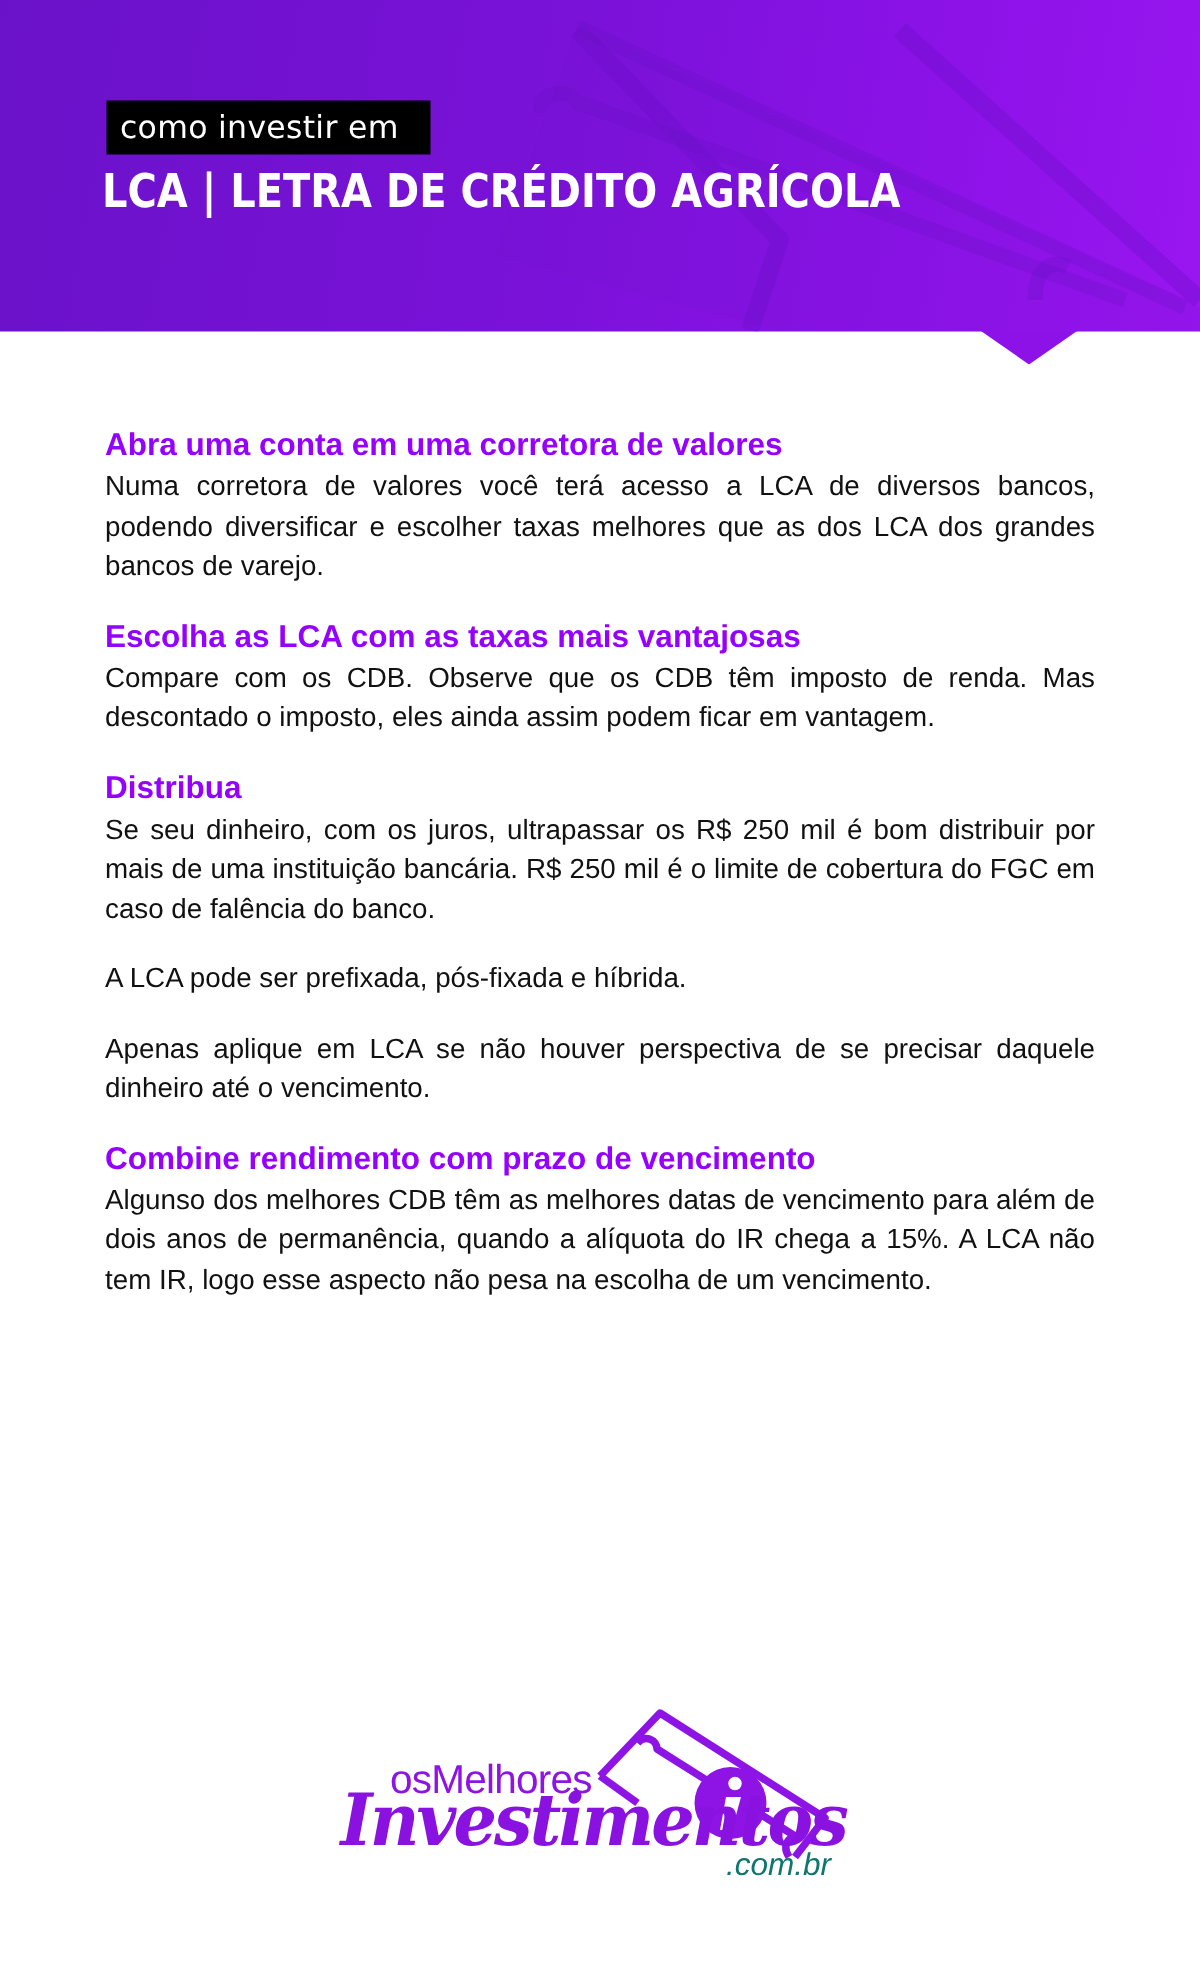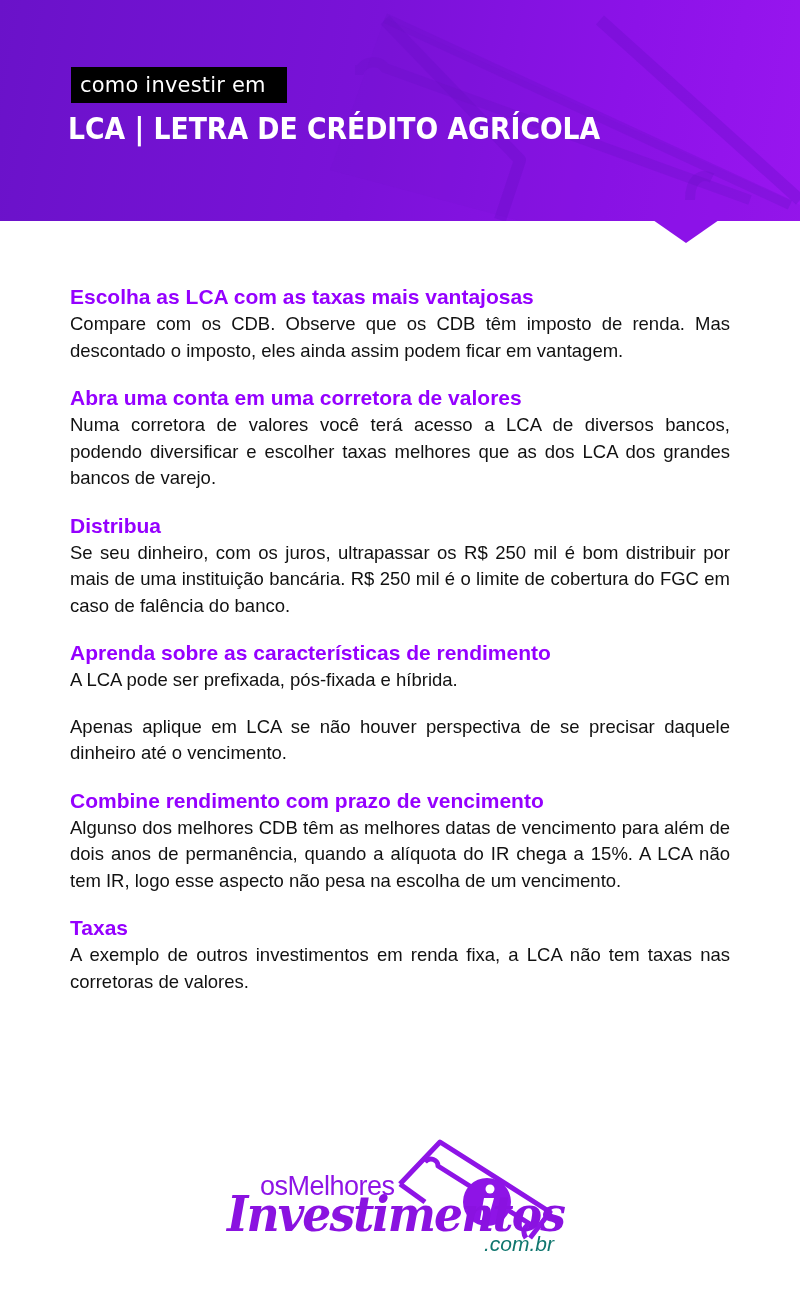--- a/index.html
+++ b/index.html
@@ -72,45 +72,40 @@
   </svg>
   <div class="kicker">como investir em</div>
   <div class="title">LCA | LETRA DE CRÉDITO AGRÍCOLA</div>
 </div>
 <svg class="chevron" viewBox="0 0 66 23">
   <polygon points="0,0 66,0 33,23" fill="#8c12e8"></polygon>
 </svg>
 
 <div class="content">
   <div class="section">
+    <h2>Abra uma conta em uma corretora de valores</h2>
+    <p>Numa corretora de valores você terá acesso a LCA de diversos bancos, podendo diversificar e escolher taxas melhores que as dos LCA dos grandes bancos de varejo.</p>
+  </div>
+  <div class="section">
     <h2>Escolha as LCA com as taxas mais vantajosas</h2>
     <p>Compare com os CDB. Observe que os CDB têm imposto de renda. Mas descontado o imposto, eles ainda assim podem ficar em vantagem.</p>
-  </div>
-  <div class="section">
-    <h2>Abra uma conta em uma corretora de valores</h2>
-    <p>Numa corretora de valores você terá acesso a LCA de diversos bancos, podendo diversificar e escolher taxas melhores que as dos LCA dos grandes bancos de varejo.</p>
   </div>
   <div class="section">
     <h2>Distribua</h2>
     <p>Se seu dinheiro, com os juros, ultrapassar os R$ 250 mil é bom distribuir por mais de uma instituição bancária. R$ 250 mil é o limite de cobertura do FGC em caso de falência do banco.</p>
   </div>
   <div class="section">
-    <h2>Aprenda sobre as características de rendimento</h2>
     <p>A LCA pode ser prefixada, pós-fixada e híbrida.</p>
   </div>
   <div class="section">
     <p>Apenas aplique em LCA se não houver perspectiva de se precisar daquele dinheiro até o vencimento.</p>
   </div>
   <div class="section">
     <h2>Combine rendimento com prazo de vencimento</h2>
     <p>Algunso dos melhores CDB têm as melhores datas de vencimento para além de dois anos de permanência, quando a alíquota do IR chega a 15%. A LCA não tem IR, logo esse aspecto não pesa na escolha de um vencimento.</p>
-  </div>
-  <div class="section">
-    <h2>Taxas</h2>
-    <p>A exemplo de outros investimentos em renda fixa, a LCA não tem taxas nas corretoras de valores.</p>
   </div>
 </div>
 
 <div class="logo">
   <svg class="logo-mark" viewBox="0 0 180 110">
     <g fill="none" stroke="#8e14e6" stroke-width="5" stroke-linejoin="round">
       <path d="M20 50 L60 8 L170 78 L150 104"></path>
       <path d="M20 50 L45 68"></path>
       <path d="M45 28 C50 22 58 26 58 32 L150 90 C144 92 142 98 146 104"></path>
     </g>

